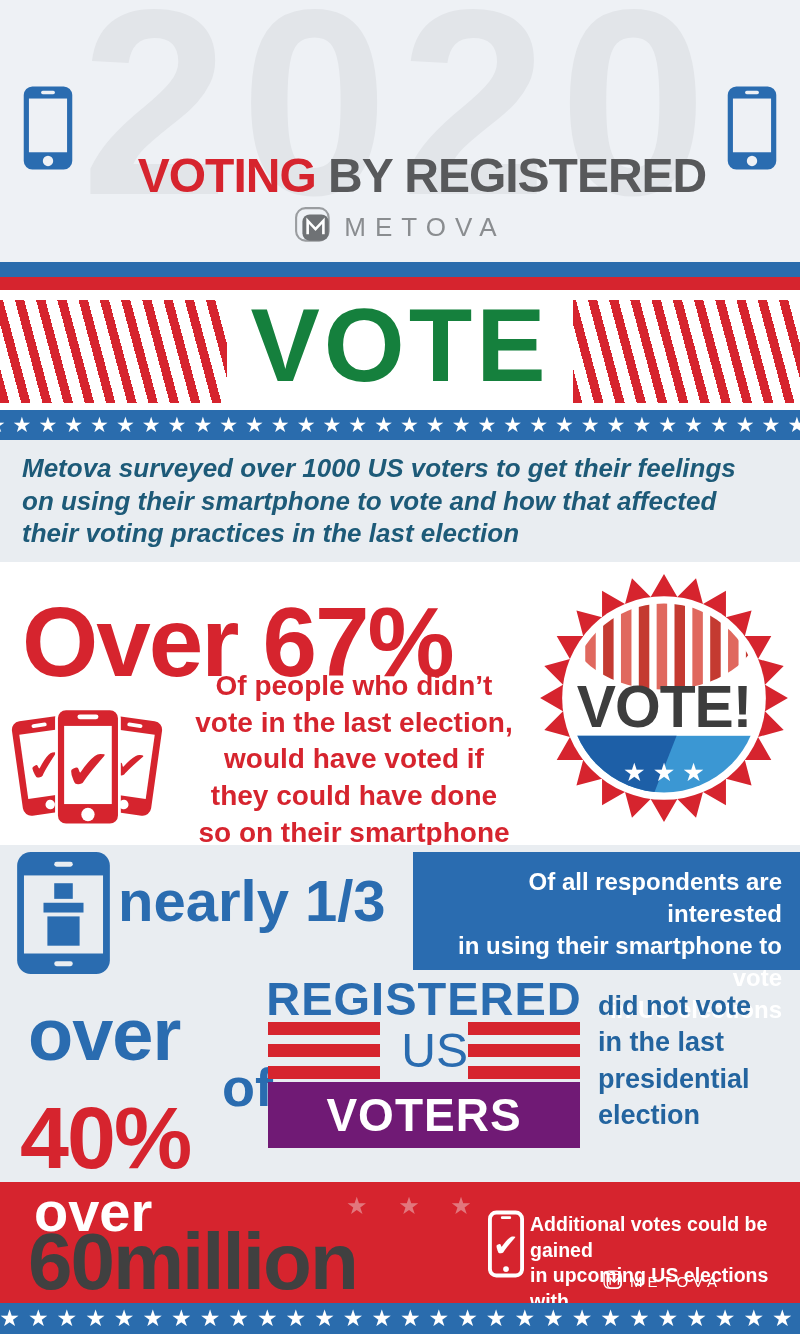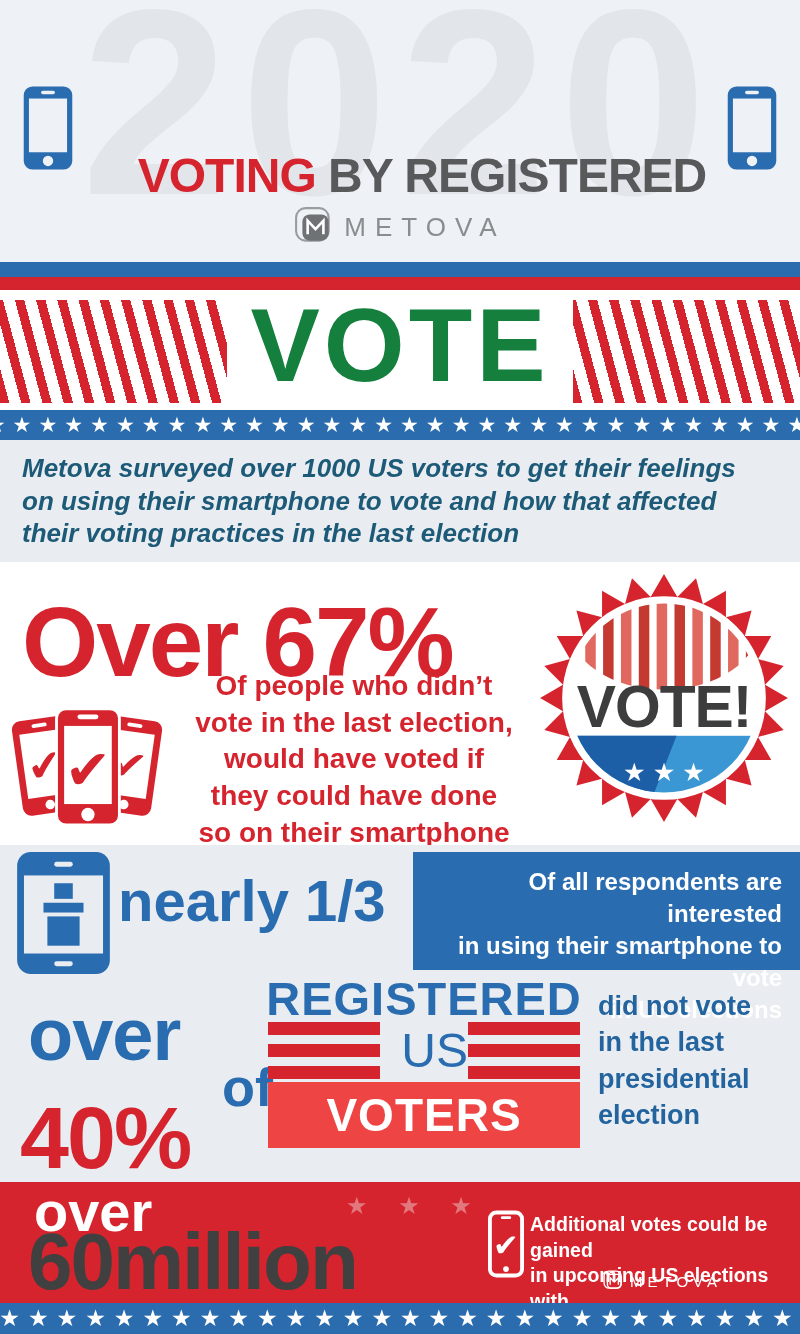--- a/index.html
+++ b/index.html
@@ -68,21 +68,21 @@
 
   .registered{top:975px;left:250px;width:348px;text-align:center;font-size:47px;font-weight:bold;
               color:#2a6cb0;letter-spacing:1px;line-height:1;}
   .stripes-block{top:1022px;width:112px;height:57px;
       background:linear-gradient(#d6242e 0 13px,transparent 13px 22px,
                  #d6242e 22px 35px,transparent 35px 44px,#d6242e 44px 57px);}
   .stripes-left{left:268px;}
   .stripes-right{left:468px;}
   .us{top:1022px;left:380px;width:88px;text-align:right;font-size:48px;font-weight:normal;
       color:#2a6cb0;line-height:57px;}
-  .voters-box{top:1082px;left:268px;width:312px;height:66px;background:#ef4444;
+  .voters-box{top:1082px;left:268px;width:312px;height:66px;background:#701a75;
               text-align:center;line-height:66px;font-size:46px;font-weight:bold;color:#ffffff;
               letter-spacing:1px;}
   .b40{top:988px;left:598px;width:190px;font-size:27px;font-weight:bold;color:#23649f;line-height:1.35;}
 
   
   .footer{top:1182px;left:0;width:800px;height:121px;background:#d6242e;}
   .f-over{top:1184px;left:34px;font-size:56px;font-weight:bold;color:#ffffff;line-height:1;}
   .f-num{top:1222px;left:28px;font-size:80px;font-weight:bold;color:#404040;letter-spacing:-2px;line-height:1;}
   .f-stars{top:1192px;left:346px;font-size:24px;color:#e2777d;letter-spacing:12px;}
   .f-phone{top:1210px;left:488px;}

